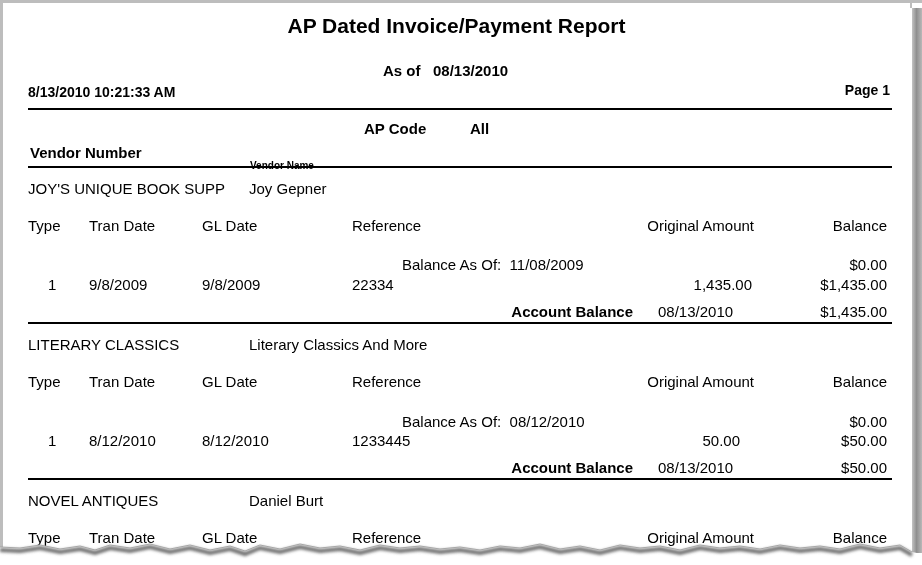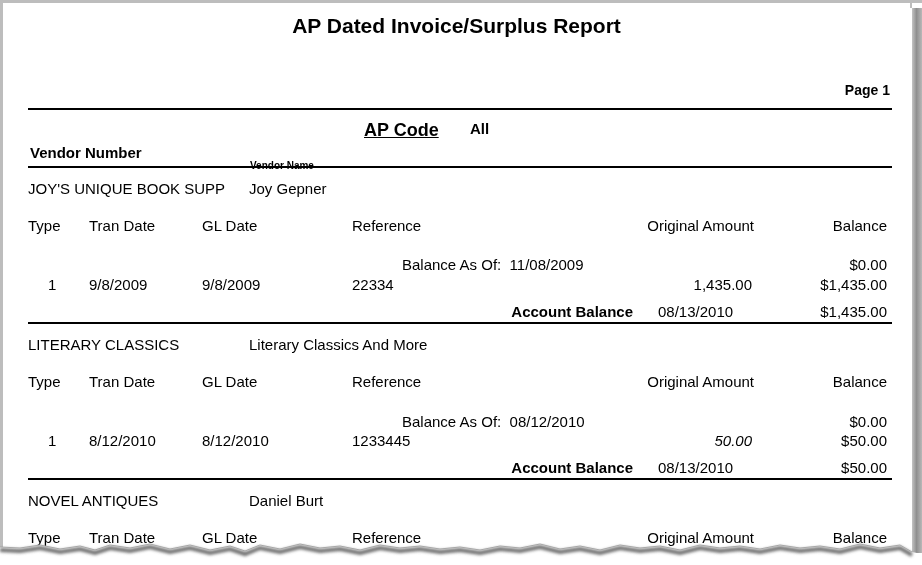--- a/index.html
+++ b/index.html
@@ -32,26 +32,31 @@
 </head>
 <body>
 
 <div class="frame-top"></div>
 <div class="frame-left"></div>
 <div class="frame-right-line"></div>
 <div class="frame-right-shadow"></div>
 
 <div class="page">
 
-  <div class="abs title">AP Dated Invoice/Surplus Report</div>
+  <div class="abs title">AP Dated Invoice/Payment Report</div>
+  <div class="abs sub" style="left:380px;top:59px;">
+    <span>As of</span>&nbsp;&nbsp;
+    <span>08/13/2010</span>
+  </div>
+  <div class="abs bold13" style="left:25px;top:81px;">8/13/2010 10:21:33 AM</div>
   <div class="abs bold13" style="right:20px;top:79px;">Page 1</div>
 
   <div class="rule" style="top:105px;"></div>
 
-  <div class="abs bold13" style="left:361px;top:117px;font-size:18px;text-decoration:underline;">AP Code</div>
+  <div class="abs bold13" style="left:361px;top:117px;font-size:15px;">AP Code</div>
   <div class="abs bold13" style="left:467px;top:117px;font-size:15px;text-align:right;">All</div>
   <div class="abs bold13" style="left:27px;top:141px;font-size:15px;">Vendor Number</div>
   <div class="abs bold13" style="left:247px;top:141px;font-size:10px;margin-top:16px;">Vendor Name</div>
 
   <div class="rule" style="top:163px;"></div>
 
   <div>
     <div class="abs txt" style="left:25px;top:177px;">JOY'S UNIQUE BOOK SUPP</div>
     <div class="abs txt" style="left:246px;top:177px;">Joy Gepner</div>
 
@@ -99,21 +104,21 @@
       <span>Balance As Of:</span>&nbsp;
       <span>08/12/2010</span>
     </div>
     <div class="abs txt right" style="left:780px;width:104px;top:410px;">$0.00</div>
 
     <div>
       <div class="abs txt" style="left:45px;top:429px;">1</div>
       <div class="abs txt" style="left:86px;top:429px;">8/12/2010</div>
       <div class="abs txt" style="left:199px;top:429px;">8/12/2010</div>
       <div class="abs txt" style="left:349px;top:429px;">1233445</div>
-      <div class="abs txt right" style="left:600px;width:149px;top:429px;font-style:italic;">50.00</div>
+      <div class="abs txt right" style="left:588px;width:149px;top:429px;">50.00</div>
       <div class="abs txt right" style="left:780px;width:104px;top:429px;">$50.00</div>
     </div>
 
     <div class="abs bold13" style="left:420px;width:210px;text-align:right;top:456px;font-size:15px;">Account Balance</div>
     <div class="abs txt" style="left:655px;top:456px;">08/13/2010</div>
     <div class="abs txt right" style="left:780px;width:104px;top:456px;">$50.00</div>
   </div>
 
   <div class="rule" style="top:475px;"></div>
 

